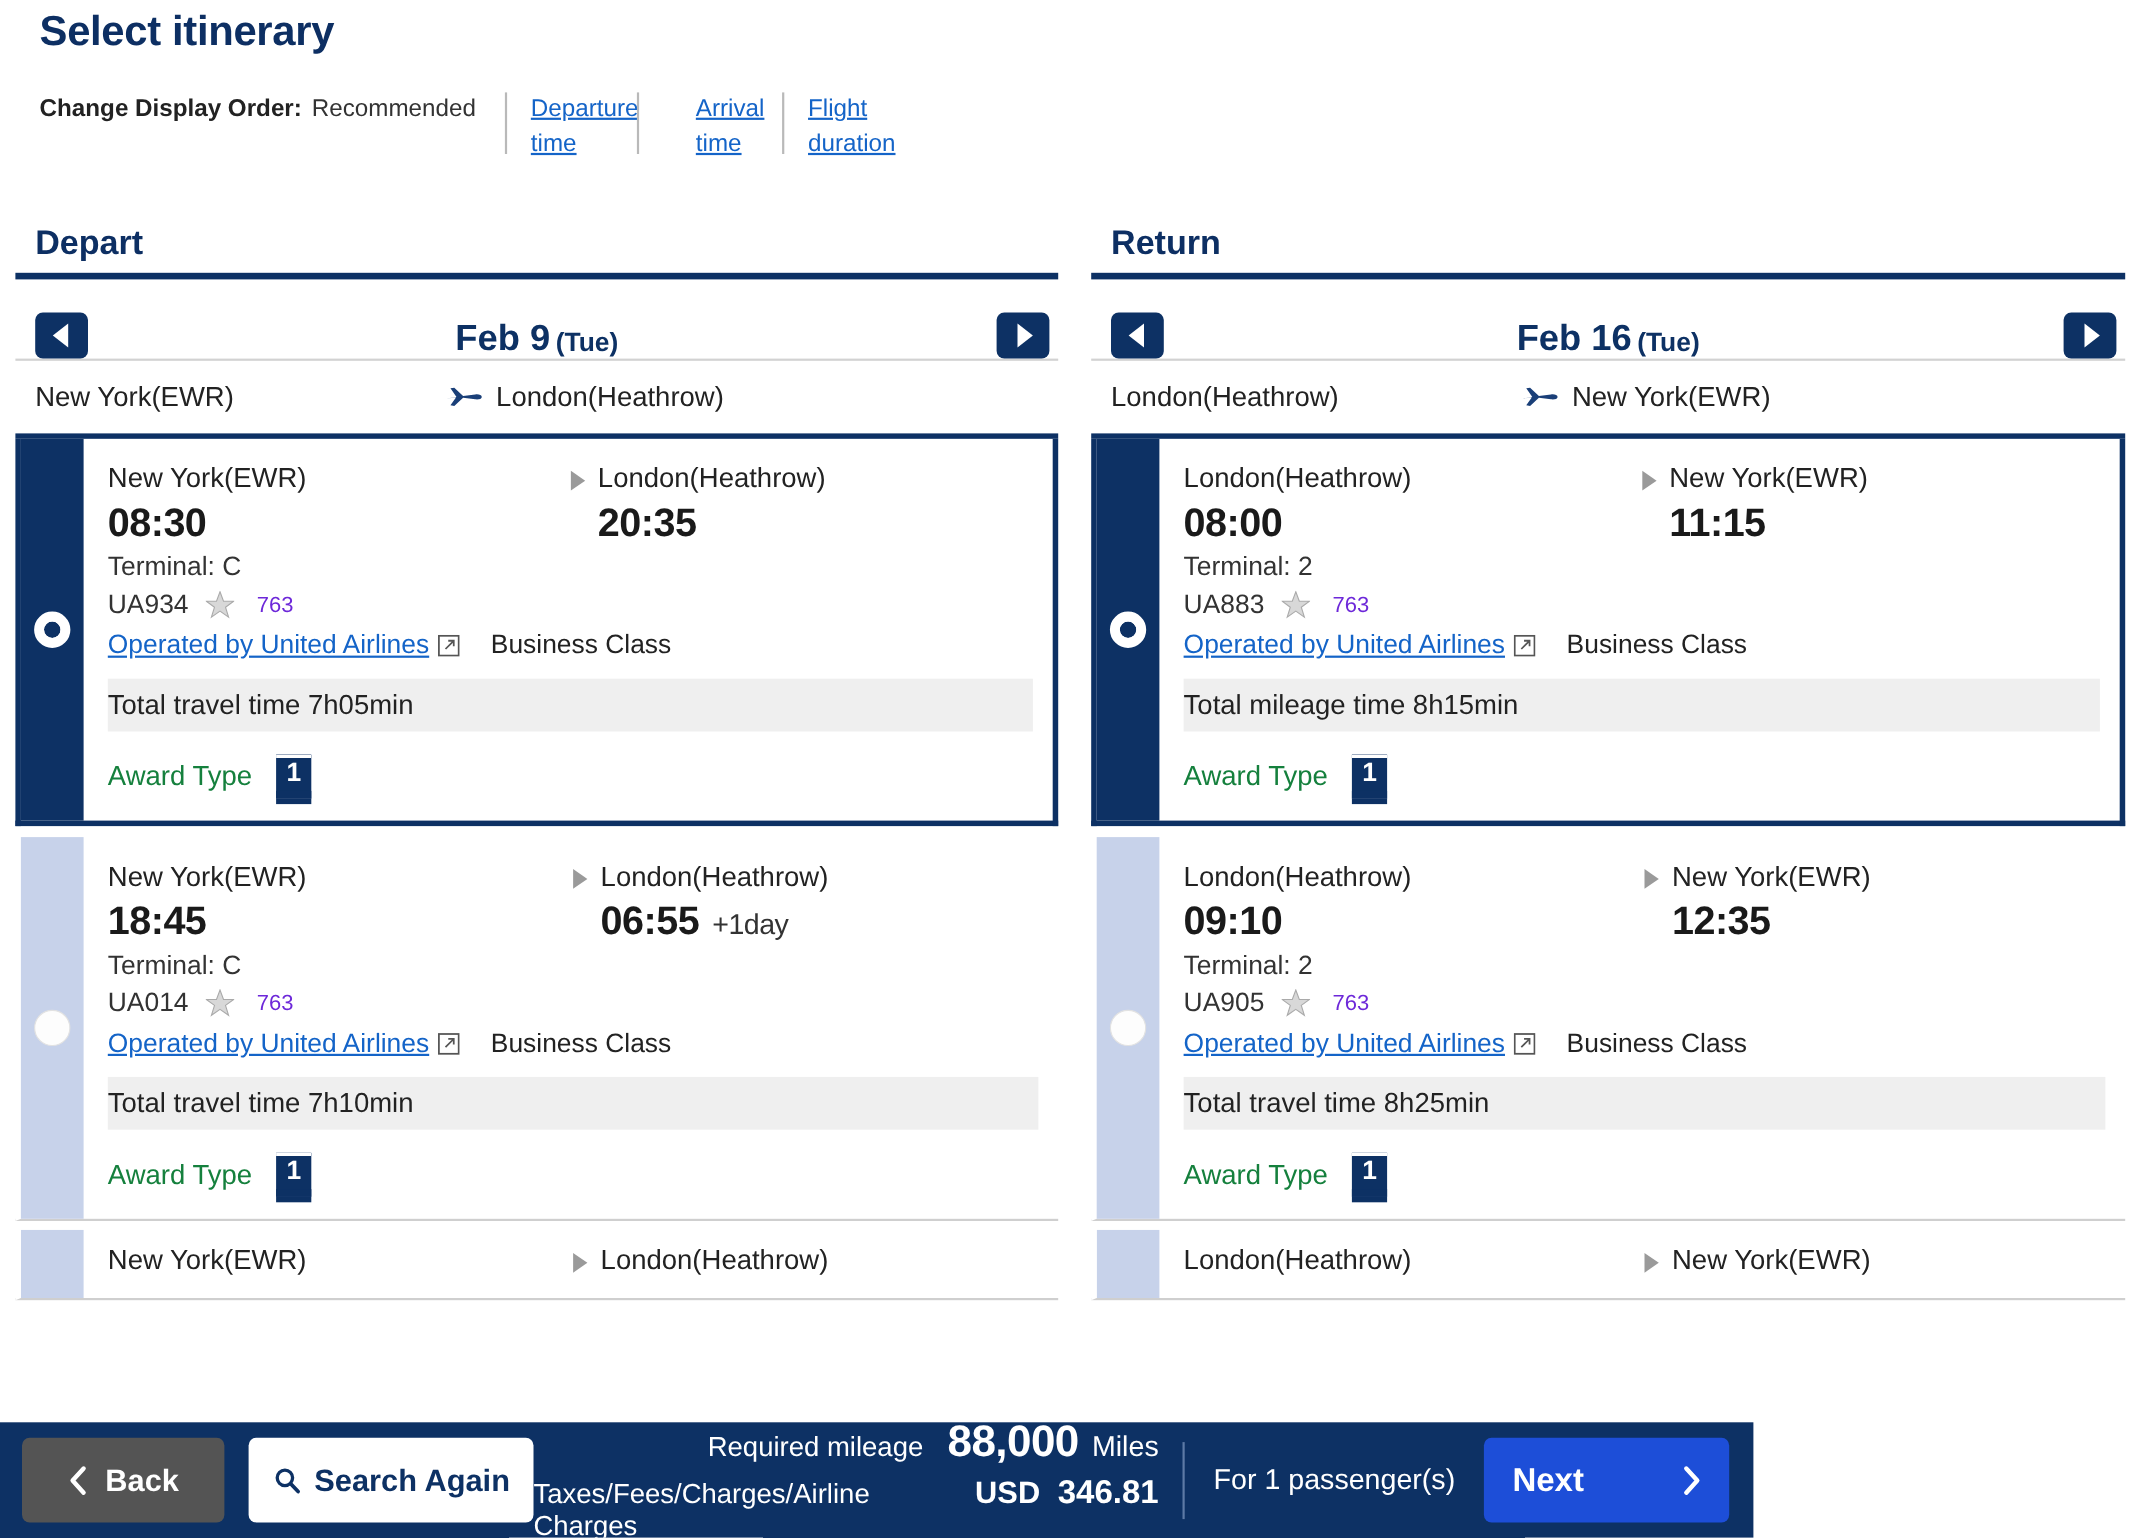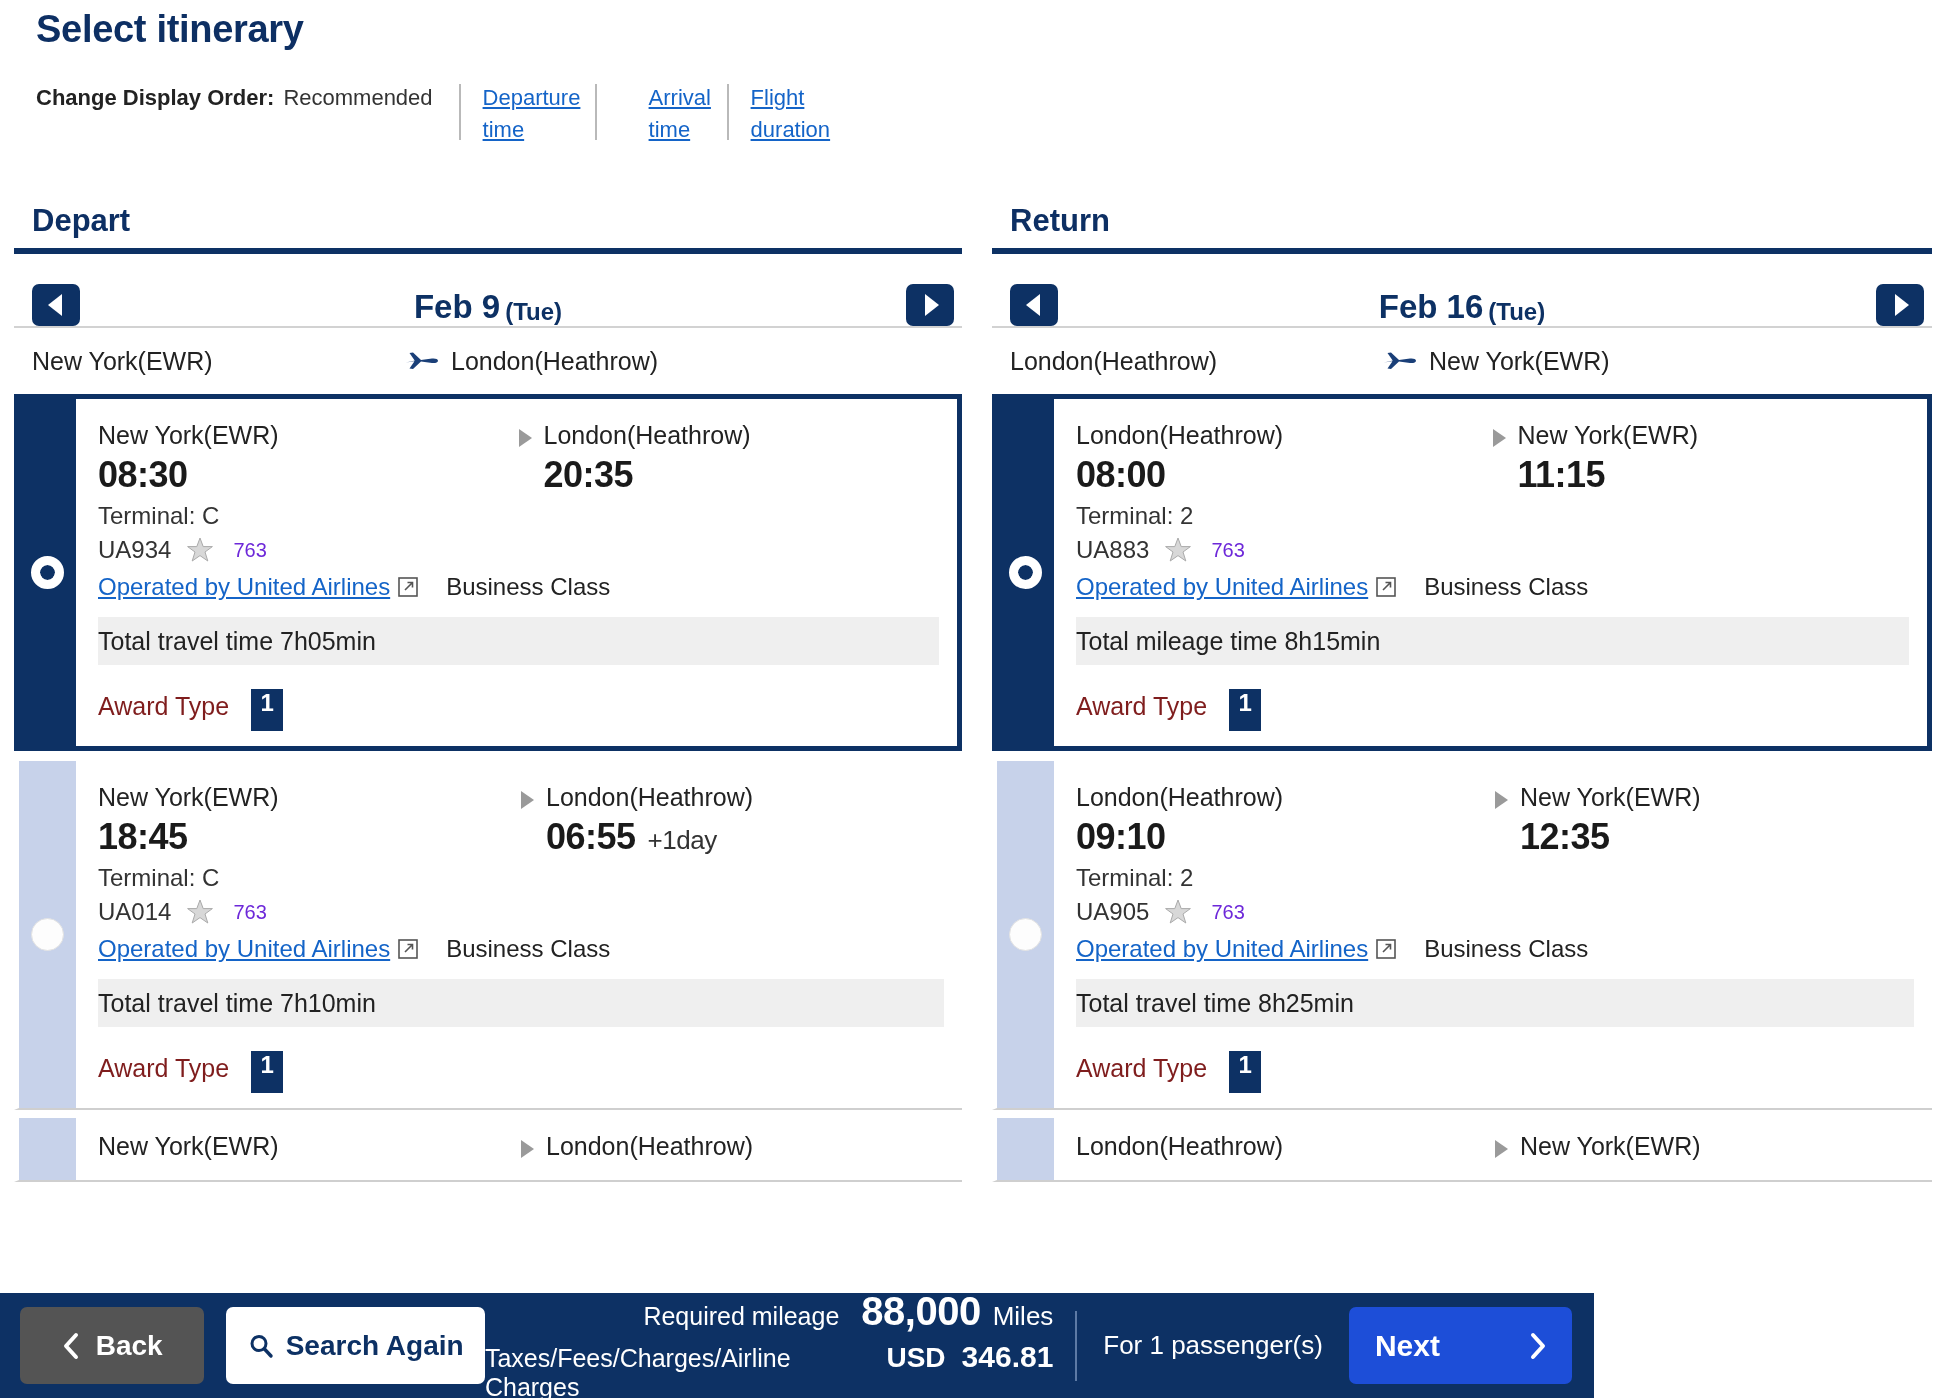--- a/index.html
+++ b/index.html
@@ -21,21 +21,21 @@
   .order-row {
     position: absolute; left: 36px; top: 82px;
     display: flex; align-items: flex-start;
   }
   .order-label { font-size: 22px; font-weight: bold; color: #222; white-space: nowrap; line-height: 32px; }
   .order-value { font-size: 22px; color: #333; margin-left: 9px; line-height: 32px; white-space: nowrap; }
   .order-links { display: flex; align-items: stretch; margin-left: 26px; }
   .vdiv { width: 2px; background: #b9b9b9; margin: 2px 0 6px 0; }
   .sort-link {
     font-size: 22px; color: #1464c8; text-decoration: underline;
-    line-height: 32px; width: 134px; padding: 0 12px 0 22px; cursor: pointer;
+    line-height: 32px; width: 118px; padding: 0 12px 0 22px; cursor: pointer;
   }
   .sort-link.w-short { width: 100px; margin-left: 30px; }
   .sort-link.w-dur { width: 125px; padding-right: 0; }
 
   
   .col { position: absolute; top: 198px; }
   .col-depart { left: 14px; width: 948px; }
   .col-return { left: 992px; width: 940px; }
 
   .col-head {
@@ -107,21 +107,21 @@
   .op-row { display: flex; align-items: center; margin-top: 9px; }
   .op-link { font-size: 24px; color: #1464c8; text-decoration: underline; cursor: pointer; }
   .ext-icon { margin-left: 8px; display: inline-flex; cursor: pointer; }
   .cabin { font-size: 24px; color: #222; margin-left: 28px; }
   .ttime {
     margin-top: 16px; background: #efefef; height: 48px;
     display: flex; align-items: center; 
     font-size: 25px; color: #222;
   }
   .award-row { display: flex; align-items: center; margin-top: 17px; height: 48px; }
-  .award-label { font-size: 25px; color: #7f1d1d; }
+  .award-label { font-size: 25px; color: #15803d; }
   .award-badge {
     margin-left: 22px; width: 32px; height: 40px; background: #0d3164;
     color: #fff; font-size: 24px; font-weight: bold;
     display: flex; align-items: center; justify-content: center;
     border-bottom: 7px solid #0d3164; box-shadow: 0 3px 0 0 #fff inset;
     position: relative; cursor: pointer;
   }
   .award-badge::after {
     content: ""; position: absolute; left: 0; right: 0; bottom: -12px; height: 5px; background: #0d3164;
   }

